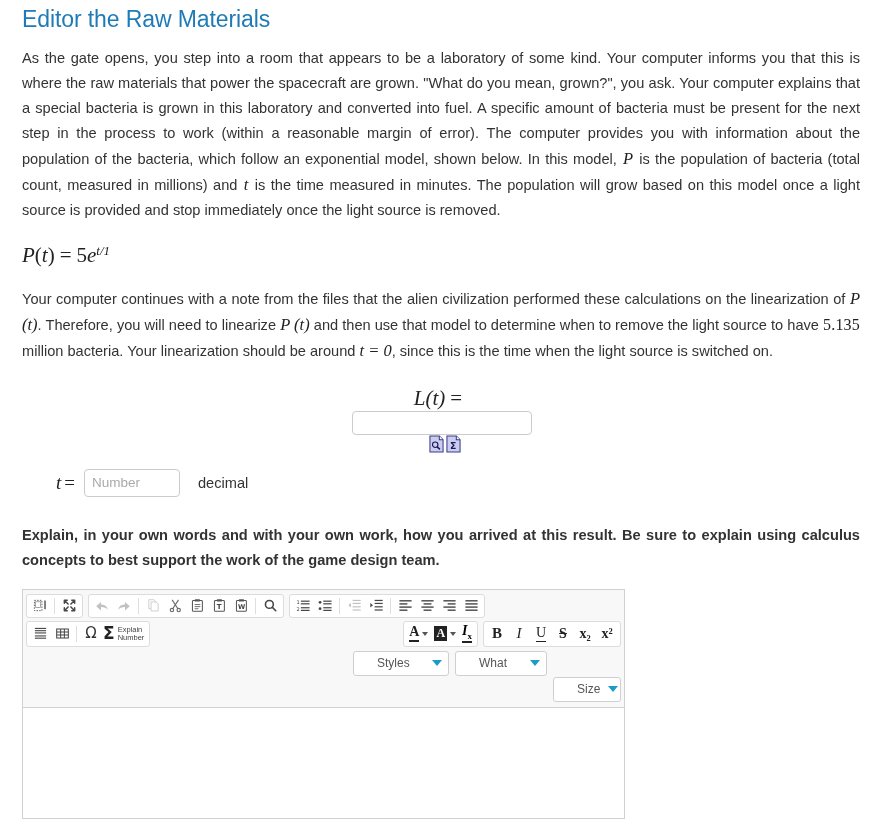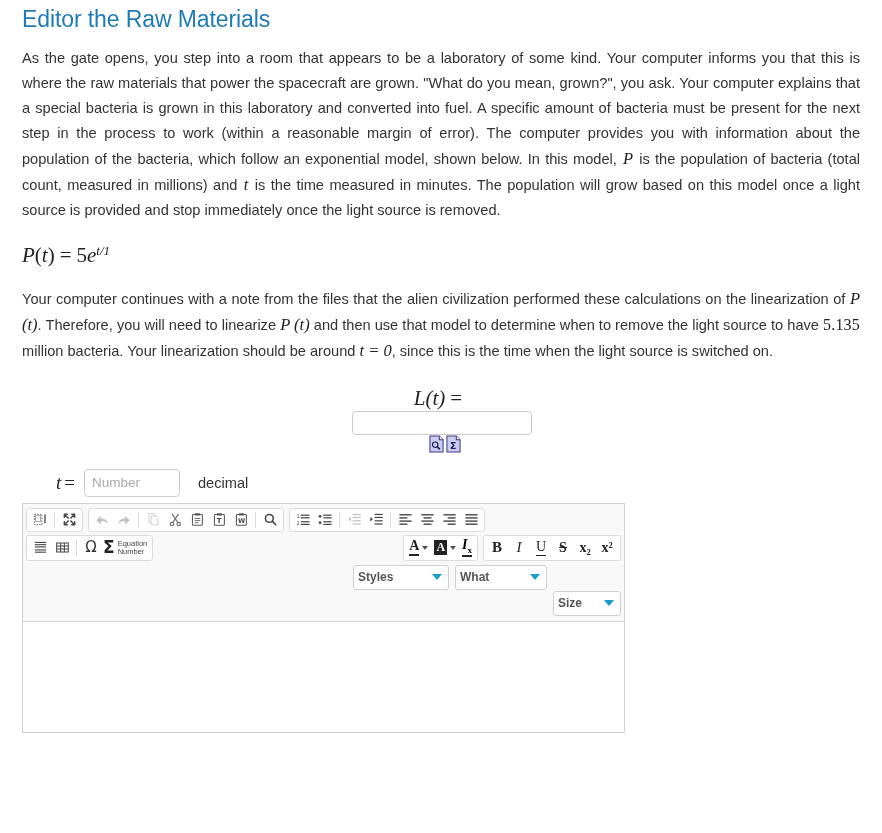--- a/index.html
+++ b/index.html
@@ -236,24 +236,23 @@
   }
   .combo {
     display: flex;
     align-items: center;
     justify-content: space-between;
     border: 1px solid #cfcfcf;
     border-radius: 3px;
     background: #fff;
     height: 25px;
     box-sizing: border-box;
-    padding: 0 6px 0 4px;
+    padding: 0 6px 0 23px;
     margin-left: 6px;
     cursor: pointer;
-    font-weight: bold;
   }
   .combo-label {
     font-size: 12px;
     color: #555;
     font-family: "Liberation Sans", sans-serif;
   }
   .combo.styles { width: 96px; }
   .combo.font { width: 92px; }
   .combo.size { width: 68px; margin-top: 26px; }
   .caret {
@@ -304,20 +303,21 @@
     </span>
   </div>
 
 
   <div class="t-row">
     <span class="t-label"><i>t</i><span class="op">=</span></span>
     <input class="num-input" type="text" placeholder="Number" style="">
     <span class="minutes-label">decimal</span>
   </div>
 
+  <p class="explain-text">Explain, in your own words and with your own work, how you arrived at this result. Be sure to explain using calculus concepts to best support the work of the game design team.</p>
 
   <div class="editor">
     <div class="editor-toolbar">
 
       <div class="tb-row">
 
         <div class="tb-group">
           <button class="tb-btn">
             <svg width="15" height="15" viewBox="0 0 16 16">
                 <rect x="1.5" y="2.5" width="8" height="11" fill="none" stroke="#5a5a5a" stroke-width="1" stroke-dasharray="1.6 1.3"></rect>
@@ -498,21 +498,21 @@
                 <line x1="10" y1="3.2" x2="10" y2="12.8"></line>
               </svg>
           </button>
           <span class="tb-sep"></span>
           <button class="tb-btn">
             <span style="font-family:'DejaVu Sans',sans-serif;font-size:15px;color:#333;line-height:1">Ω</span>
           </button>
           <span class="eq-btn">
             <span style="font-family:'DejaVu Sans',sans-serif;font-size:17px;font-weight:bold;color:#222;line-height:1">Σ</span>
             <span style="display:flex;flex-direction:column;margin-left:2px">
-              <span class="tb-label">Equation</span>
+              <span class="tb-label">Explain</span>
               <span class="tb-label">Number</span>
             </span>
           </span>
         </div>
 
         <div class="spacer"></div>
 
         <div class="tb-right-stack">
           <div style="display:flex">
             <div class="tb-group" style="height:26px">

